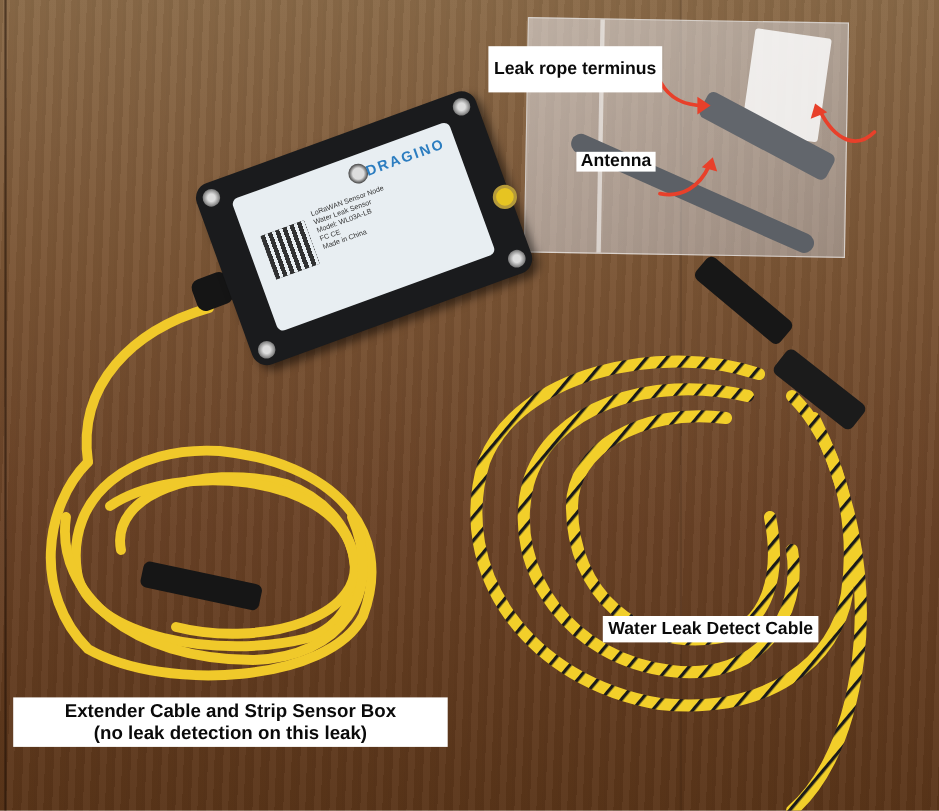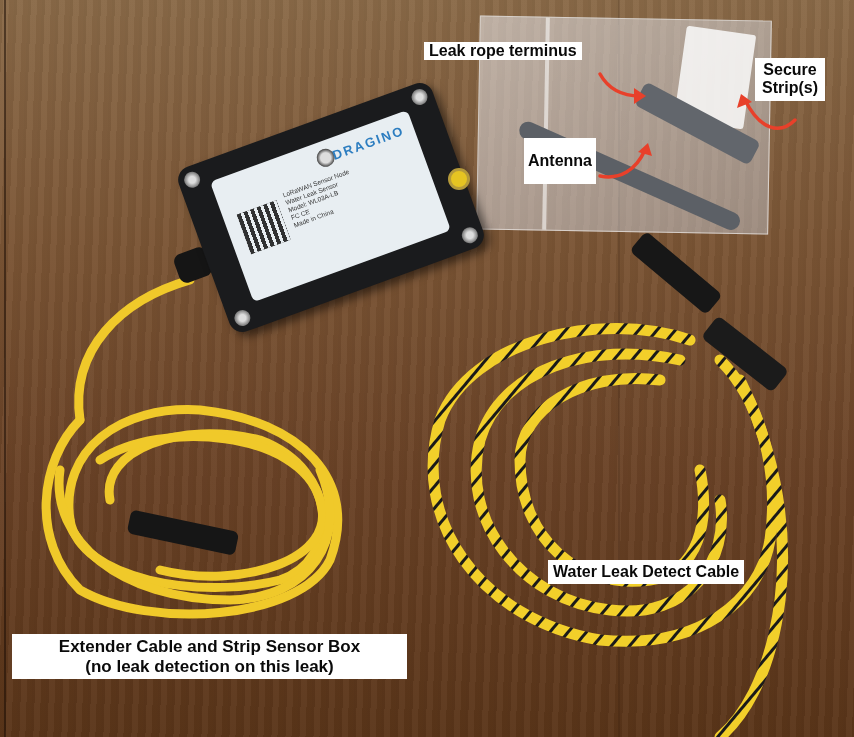--- a/index.html
+++ b/index.html
@@ -35,23 +35,23 @@
   .label-text { position:absolute; left:64px; top:34px; font-size:6.5px; line-height:8px; color:#333; }
   .led { position:absolute; left:108px; top:8px; width:18px; height:18px; border-radius:50%; background:radial-gradient(circle,#ddd 40%,#444 70%); }
   .gland { position:absolute; left:176px; top:250px; width:34px; height:30px; background:#151515; border-radius:8px; transform:rotate(-20deg); }
   .sma { position:absolute; left:448px; top:168px; width:16px; height:16px; background:#e6c422; border-radius:50%; border:3px solid #b59a3a; }
 
   
   svg.cables { position:absolute; left:0; top:0; }
 
   
   .caption { position:absolute; background:#ffffff; color:#0a0a0a; font-weight:bold; text-align:center; line-height:1.15; }
-  .cap-terminus { left:424px; top:42px; font-size:16px; padding:0 5px; }
+  .cap-terminus { left:444px; top:42px; font-size:16px; padding:12px 5px; }
   .cap-strip { left:755px; top:58px; font-size:16px; padding:3px 7px; }
-  .cap-antenna { left:524px; top:138px; font-size:16px; padding:14px 4px; }
+  .cap-antenna { left:524px; top:138px; font-size:16px; padding:0 4px; }
   .cap-water { left:548px; top:516px; font-size:16px; padding:3px 5px;margin-top:44px; }
   .cap-extender { left:12px; top:634px; font-size:17px; padding:3px 10px; width:375px; }
 </style>
 </head>
 <body>
 
 <div id="scene">
   <div class="seam" style="left:4px"></div>
   <div class="seam" style="left:618px;opacity:0.25"></div>
 
@@ -115,23 +115,19 @@
         <div>Water Leak Sensor</div>
         <div>Model: WL03A-LB</div>
         <div>FC CE</div>
         <div>Made in China</div>
       </div>
     </div>
   </div>
   <div class="sma"></div>
 
   <div class="caption cap-terminus">Leak rope terminus</div>
-  <div class="caption cap-strip">
-    <div>Secure</div>
-    <div>Strip(s)</div>
-  </div>
   <div class="caption cap-antenna">Antenna</div>
   <div class="caption cap-water">Water Leak Detect Cable</div>
   <div class="caption cap-extender">
     <div>Extender Cable and Strip Sensor Box</div>
     <div>(no leak detection on this leak)</div>
   </div>
 </div>
 
 </body></html>

